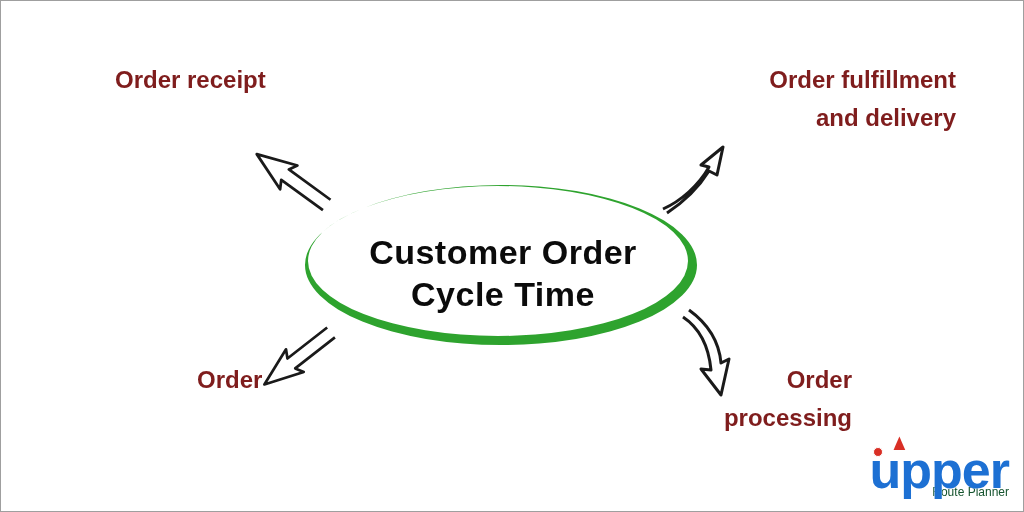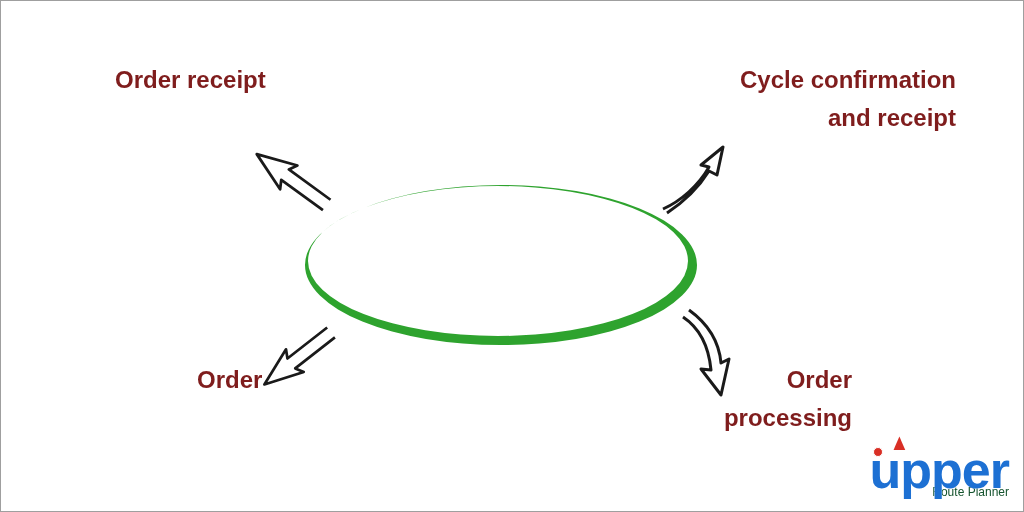--- a/index.html
+++ b/index.html
@@ -68,28 +68,32 @@
 </head>
 <body>
 
 <div class="canvas">
 
   <svg class="ellipse-svg" width="410" height="172" viewBox="0 0 410 172" aria-hidden="true">
     <path fill-rule="evenodd" fill="#2ea32e" d="M205,6 A196,80 0 1 0 205,166 A196,80 0 1 0 205,6 Z
          M202,7 A190,75 0 1 1 202,157 A190,75 0 1 1 202,7 Z"></path>
   </svg>
 
+  <div class="center-title">
+    <div>Customer Order</div>
+    <div>Cycle Time</div>
+  </div>
 
   <div class="node-label" style="left:66px;top:60px;">
     <div>Order receipt</div>
   </div>
 
   <div class="node-label align-right" style="right:67px;top:60px;">
-    <div>Cycle confirmation</div>
-    <div>and receipt</div>
+    <div>Order fulfillment</div>
+    <div>and delivery</div>
   </div>
 
   <div class="node-label" style="left:148px;top:360px;">
     <div>Order</div>
   </div>
 
   <div class="node-label align-right" style="right:171px;top:360px;">
     <div>Order</div>
     <div>processing</div>
   </div>

